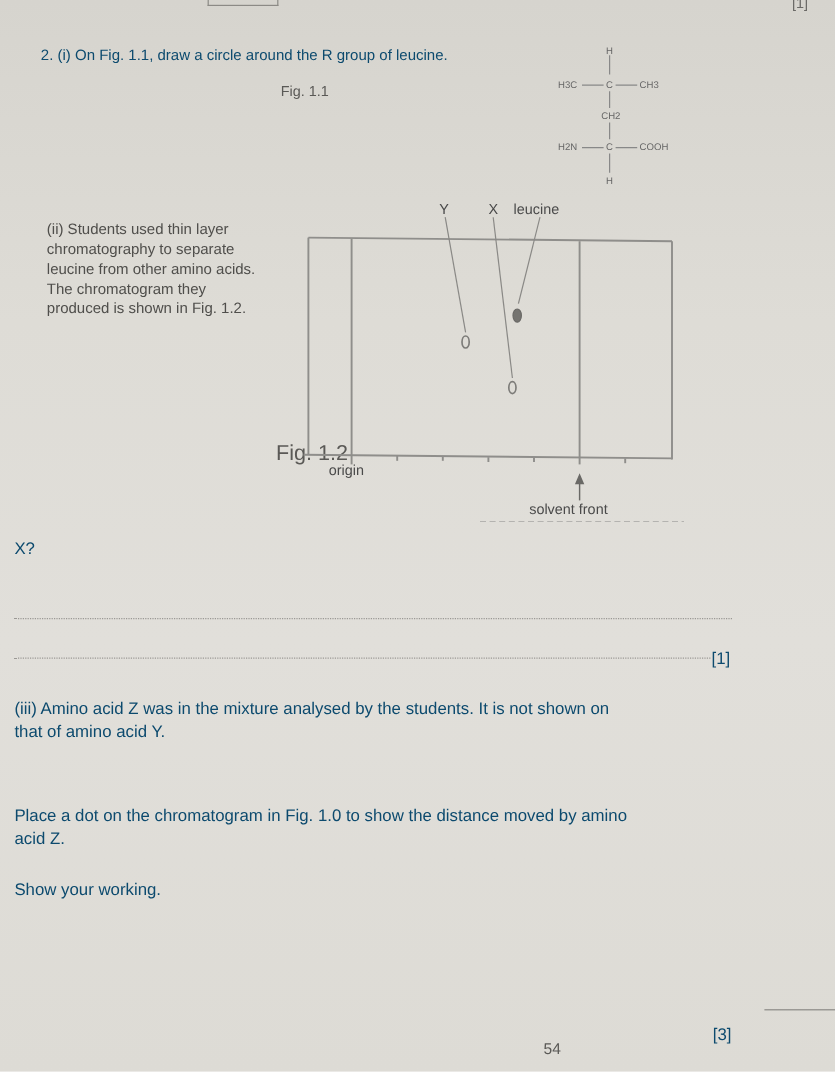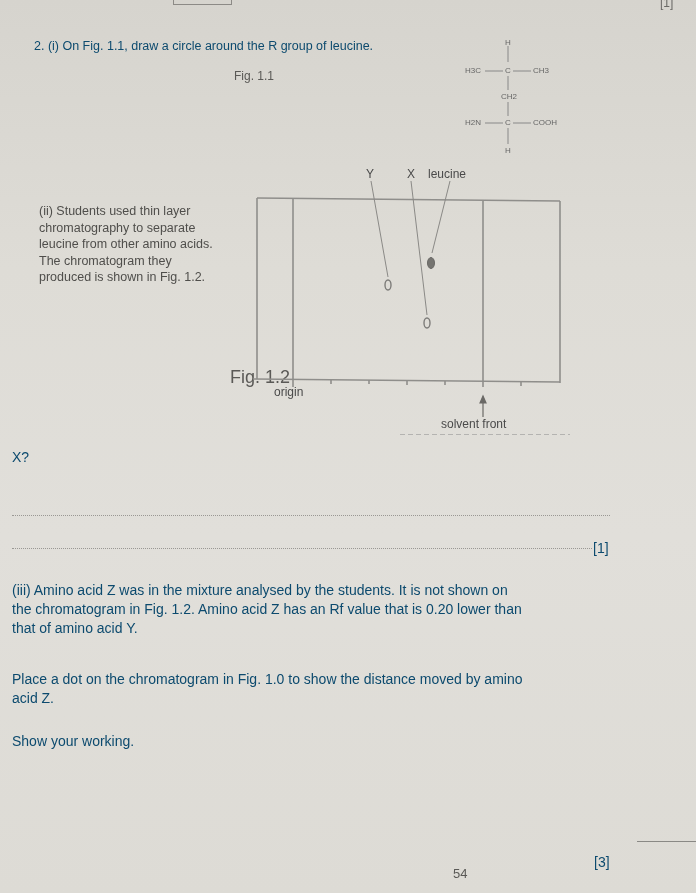--- a/index.html
+++ b/index.html
@@ -45,21 +45,21 @@
   <span class="abs chem" style="left:10px; top:28px;">H3C</span>
   <span class="abs chem" style="left:50px; top:28px;">C</span>
   <span class="abs chem" style="left:78px; top:28px;">CH3</span>
   <span class="abs chem" style="left:46px; top:54px;">CH2</span>
   <span class="abs chem" style="left:10px; top:80px;">H2N</span>
   <span class="abs chem" style="left:50px; top:80px;">C</span>
   <span class="abs chem" style="left:78px; top:80px;">COOH</span>
   <span class="abs chem" style="left:50px; top:108px;">H</span>
 </div>
 
-<div class="abs ii-text" style="left:39px; top:183px;margin-top:20px;">
+<div class="abs ii-text" style="left:39px; top:183px;">
   <div>(ii) Students used thin layer</div>
   <div>chromatography to separate</div>
   <div>leucine from other amino acids.</div>
   <div>The chromatogram they</div>
   <div>produced is shown in Fig. 1.2.</div>
 </div>
 <div class="abs small-text" style="left:198px; top:367px; font-size:18px;">Fig. 1.2</div>
 
 <div class="abs" style="left:250px; top:165px; width:320px; height:270px;">
   <svg width="320" height="270" viewBox="0 0 320 270">
@@ -108,21 +108,20 @@
 
 <div class="abs q-text" style="left:12px; top:448px;">
   <div>X?</div>
 </div>
 <div class="abs dotted" style="left:12px; top:515px; width:598px;"></div>
 <div class="abs dotted" style="left:12px; top:548px; width:580px;"></div>
 <div class="abs q-text" style="left:593px; top:539px;">[1]</div>
 
 <div class="abs q-text" style="left:12px; top:581px;">
   <div>(iii) Amino acid Z was in the mixture analysed by the students. It is not shown on</div>
-  <div>the chromatogram in Fig. 1.2. Amino acid Z has an Rf value that is 0.20 lower than</div>
   <div>that of amino acid Y.</div>
 </div>
 <div class="abs q-text" style="left:12px; top:670px;">
   <div>Place a dot on the chromatogram in Fig. 1.0 to show the distance moved by amino</div>
   <div>acid Z.</div>
 </div>
 <div class="abs q-text" style="left:12px; top:732px;">Show your working.</div>
 
 <div class="abs" style="left:637px; top:841px; width:59px; height:0; border-top:1px solid #8a8985;"></div>
 <div class="abs q-text" style="left:594px; top:853px;">[3]</div>

